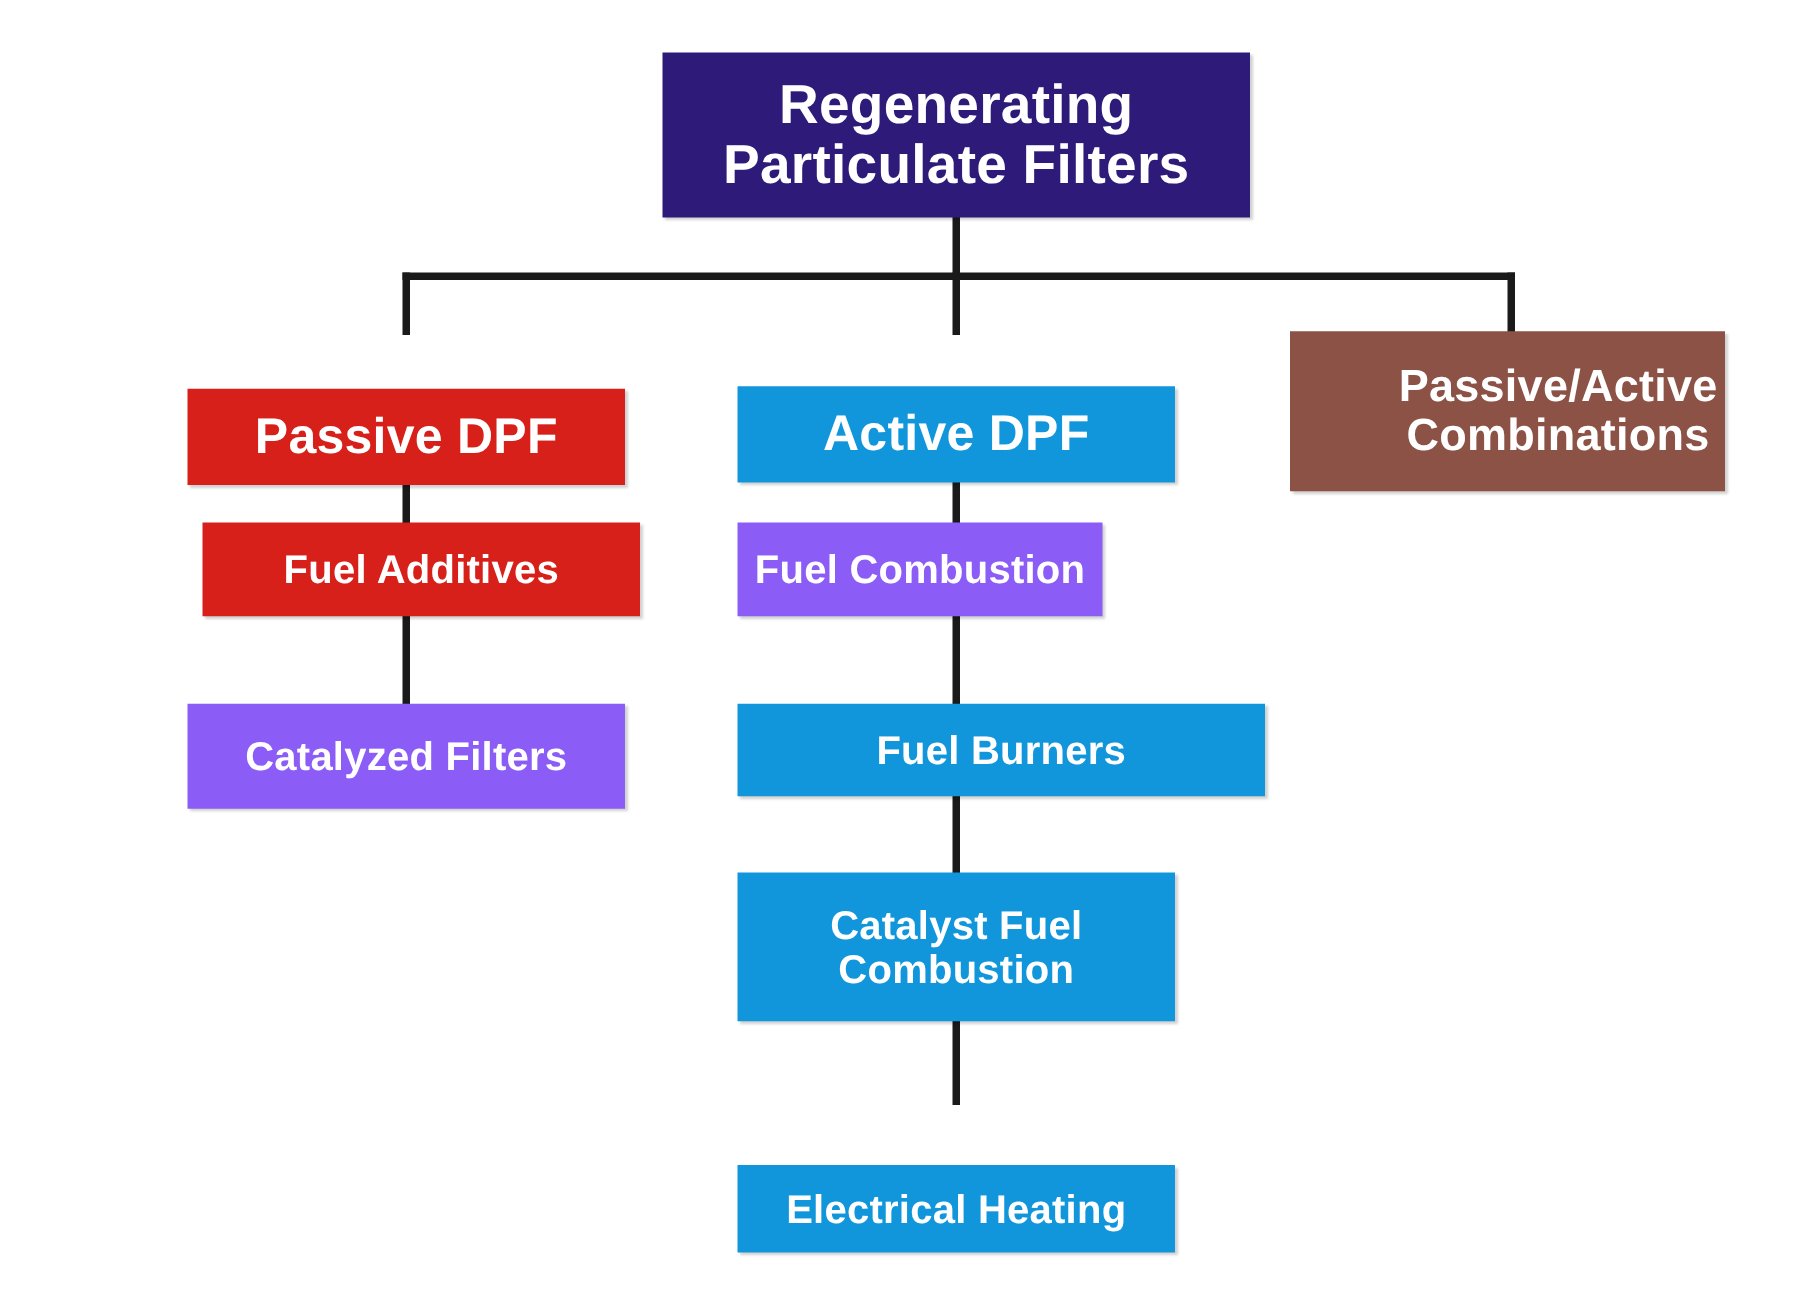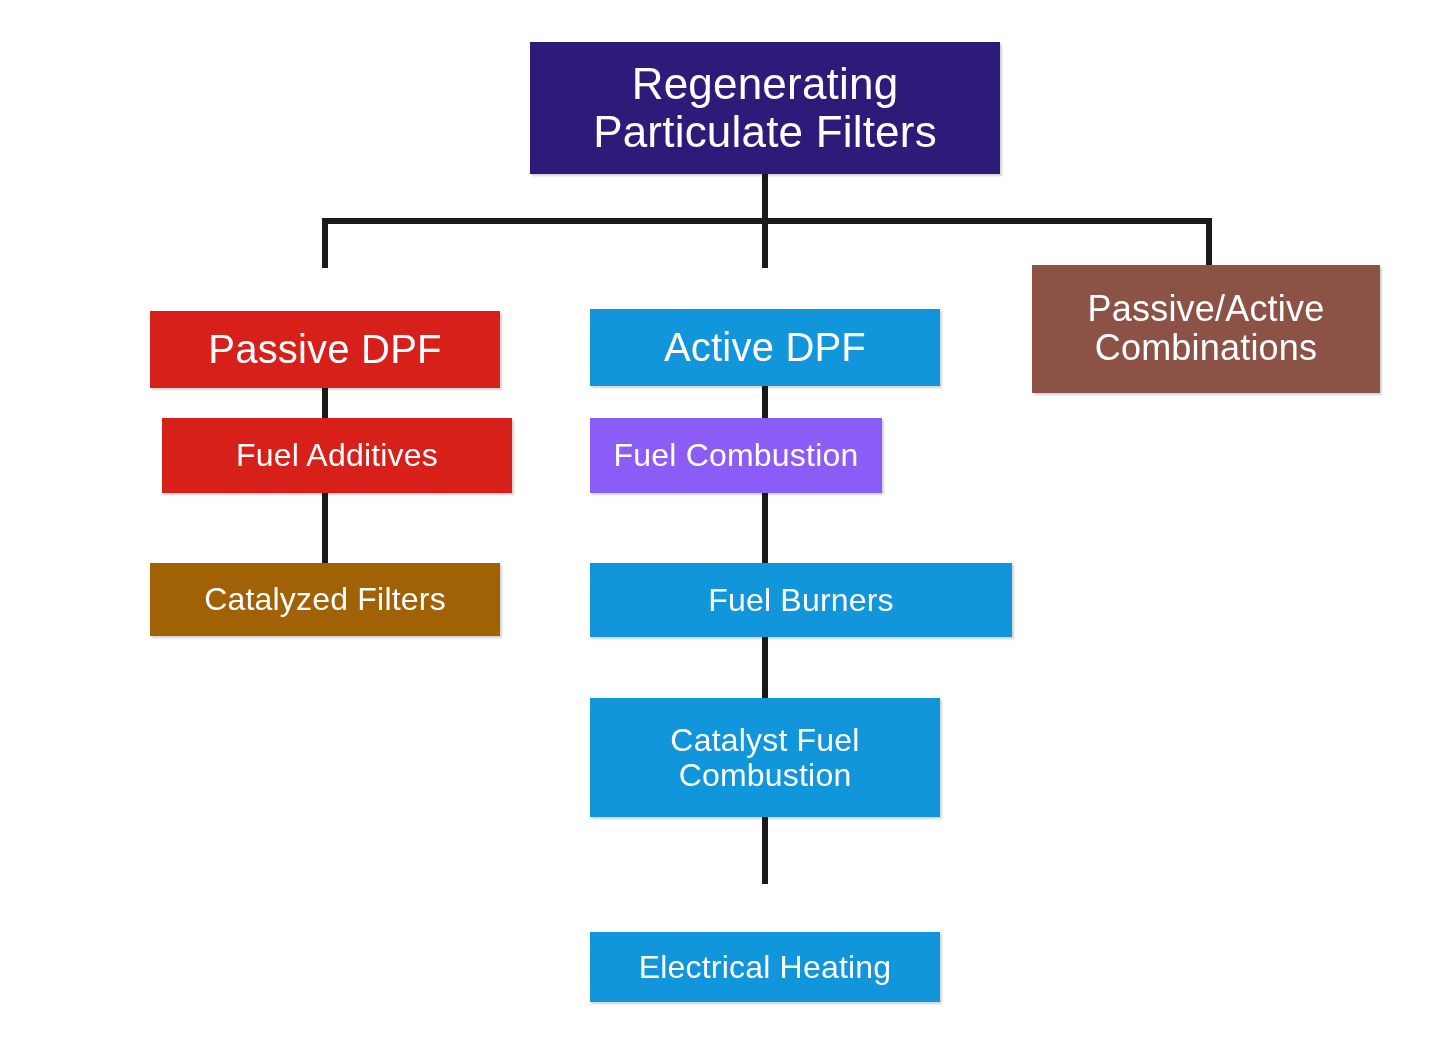--- a/index.html
+++ b/index.html
@@ -16,21 +16,21 @@
     font-family: "Liberation Sans", sans-serif;
   }
   .node {
     position: absolute;
     box-sizing: border-box;
     display: flex;
     align-items: center;
     justify-content: center;
     text-align: center;
     color: #ffffff;
-    font-weight: normal;
+    font-weight: bold;
     line-height: 1.08;
     letter-spacing: 0.2px;
     z-index: 3;
     box-shadow: 2px 2px 2px rgba(0,0,0,0.18);
     padding: 2px 6px;
   }
   .node-label {
     display: block;
     white-space: pre-line;
   }
@@ -43,21 +43,21 @@
   }
   .conn-h {
     position: absolute;
     background: #1a1a1a;
     height: 6px;
     z-index: 1;
   }
   
   .root-node   { font-size: 44px; }
   .tier1-node  { font-size: 40px; margin-top: 46px; }
-  .tier1-brown { font-size: 36px; }
+  .tier1-brown { font-size: 36px; justify-content: flex-end; }
   .leaf-node   { font-size: 32px; }
   .leaf-node-2 { font-size: 32px; }
 </style>
 </head>
 <body>
 
 <div id="canvas">
 
   <div class="conn-v" style="left:762px; top:172px; height:52px;"></div>
 
@@ -81,21 +81,21 @@
   </div>
 
   <div class="node tier1-node" style="left:150px; top:265px; width:350px; height:77px; background:#d8201a;">
     <span class="node-label">Passive DPF</span>
   </div>
 
   <div class="node leaf-node" style="left:150px; top:418px; width:350px; height:75px; background:#d8201a;margin-left:12px;">
     <span class="node-label">Fuel Additives</span>
   </div>
 
-  <div class="node leaf-node" style="left:150px; top:563px; width:350px; height:73px; background:#a16207;">
+  <div class="node leaf-node" style="left:150px; top:563px; width:350px; height:84px; background:#8b5cf6;">
     <span class="node-label">Catalyzed Filters</span>
   </div>
 
   <div class="node tier1-node" style="left:590px; top:263px; width:350px; height:77px; background:#1196dc;">
     <span class="node-label">Active DPF</span>
   </div>
 
   <div class="node leaf-node" style="left:590px; top:418px; width:292px; height:75px; background:#8b5cf6;">
     <span class="node-label">Fuel Combustion</span>
   </div>

